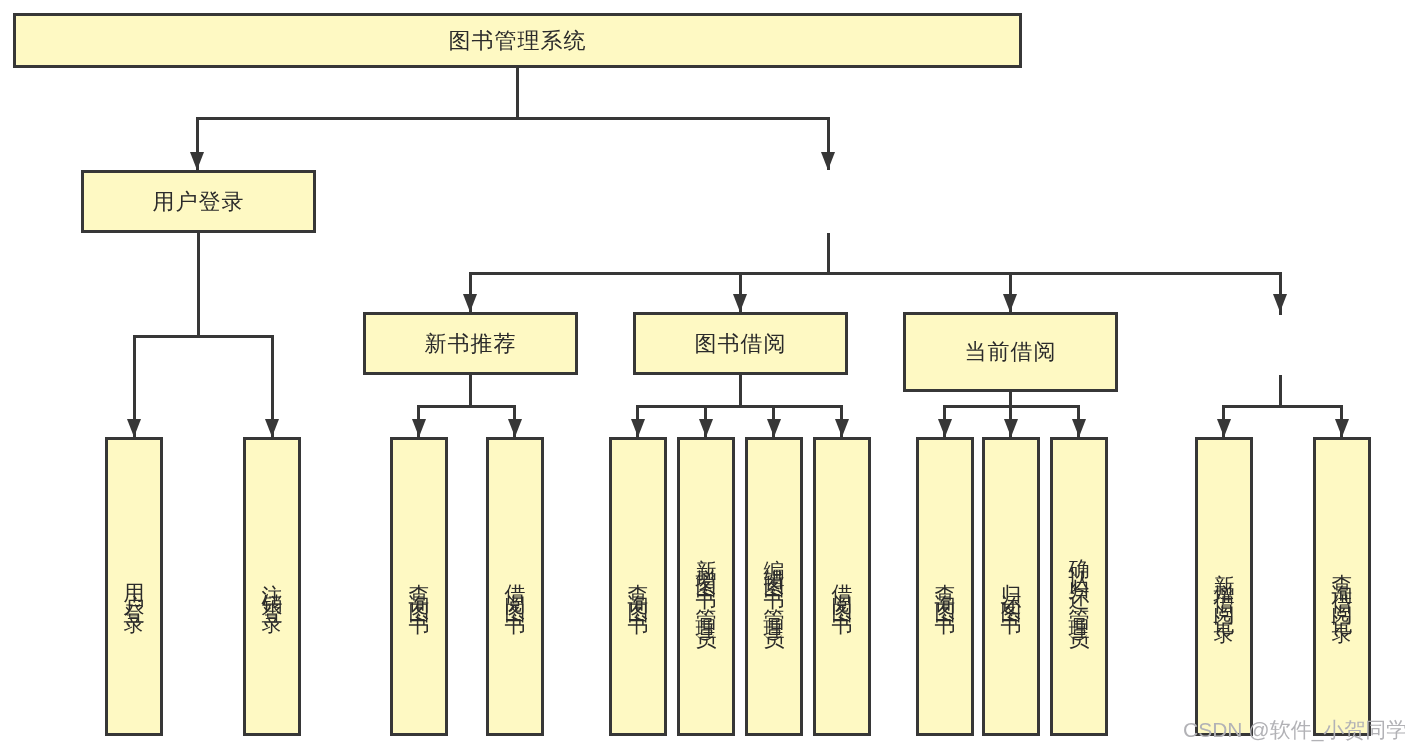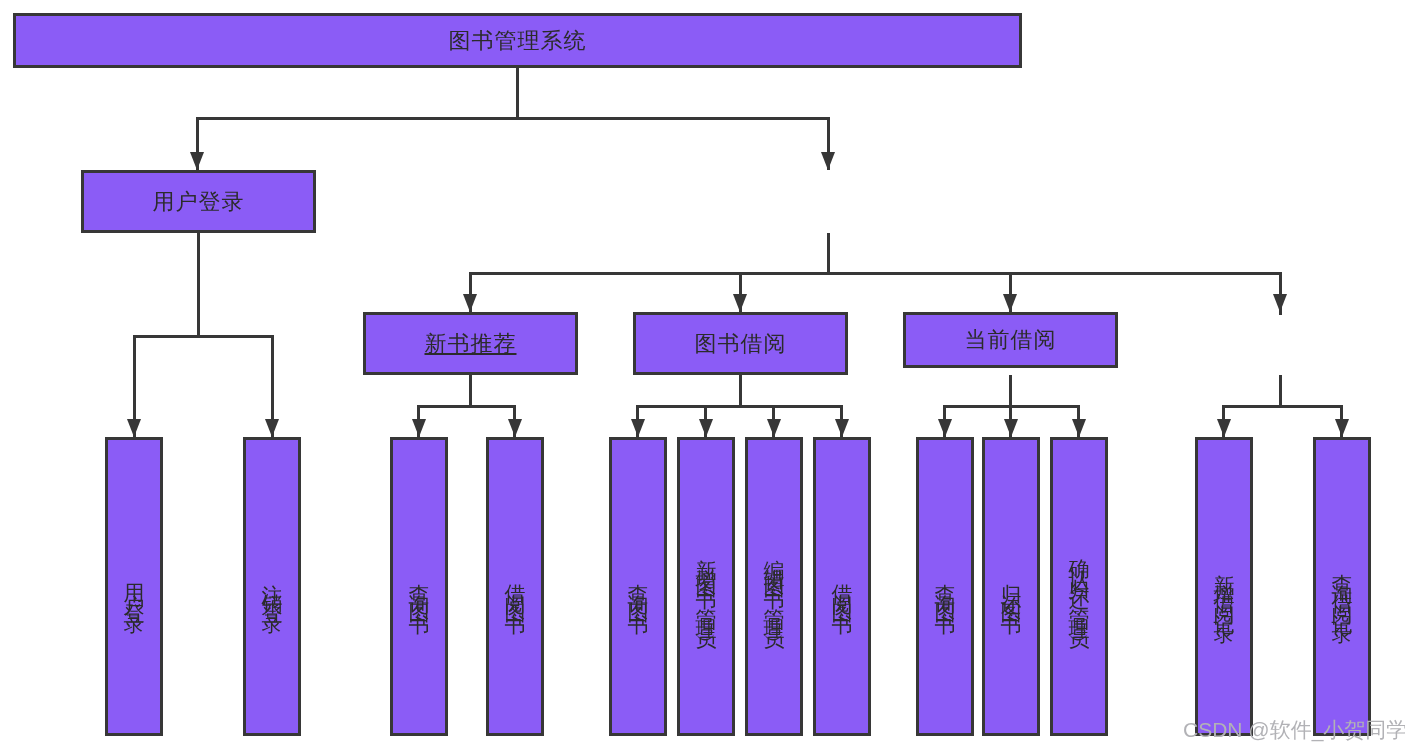--- a/index.html
+++ b/index.html
@@ -9,21 +9,21 @@
     --bg:#ffffff;
   }
   html,body{margin:0;padding:0;background:#fff;}
   .canvas{
     position:relative;width:1405px;height:747px;background:var(--bg);
     font-family:"Liberation Sans","DejaVu Sans",sans-serif;
     color:var(--text);overflow:hidden;
   }
   .box{
     position:absolute;box-sizing:border-box;
-    border:3px solid var(--line);background:#8b5cf6;
+    border:3px solid var(--line);background:#fef9c3;
     display:flex;align-items:center;justify-content:center;
   }
   .hbox{font-size:22px;letter-spacing:1px;}
   .vbox span{
     writing-mode:vertical-rl;
     font-size:21px;line-height:1.15;letter-spacing:10px;
     white-space:nowrap;
   }
   .hline,.vline{position:absolute;background:var(--line);}
   .hline{height:3px;}
@@ -106,27 +106,27 @@
   <div class="arrow" style="left:1335px;top:419px;"></div>
 
   <div class="box hbox" style="left:13px;top:13px;width:1009px;height:55px;">
     <span>图书管理系统</span>
   </div>
 
   <div class="box hbox" style="left:81px;top:170px;width:235px;height:63px;">
     <span>用户登录</span>
   </div>
 
-  <div class="box hbox" style="left:363px;top:312px;width:215px;height:63px;text-decoration:underline;">
+  <div class="box hbox" style="left:363px;top:312px;width:215px;height:63px;">
     <span>新书推荐</span>
   </div>
   <div class="box hbox" style="left:633px;top:312px;width:215px;height:63px;justify-content:center;">
     <span>图书借阅</span>
   </div>
-  <div class="box hbox" style="left:903px;top:312px;width:215px;height:56px;">
+  <div class="box hbox" style="left:903px;top:312px;width:215px;height:80px;">
     <span>当前借阅</span>
   </div>
 
   <div class="box vbox" style="left:105px;top:437px;width:58px;height:299px;">
     <span>用户登录</span>
   </div>
   <div class="box vbox" style="left:243px;top:437px;width:58px;height:299px;">
     <span>注销登录</span>
   </div>
 

